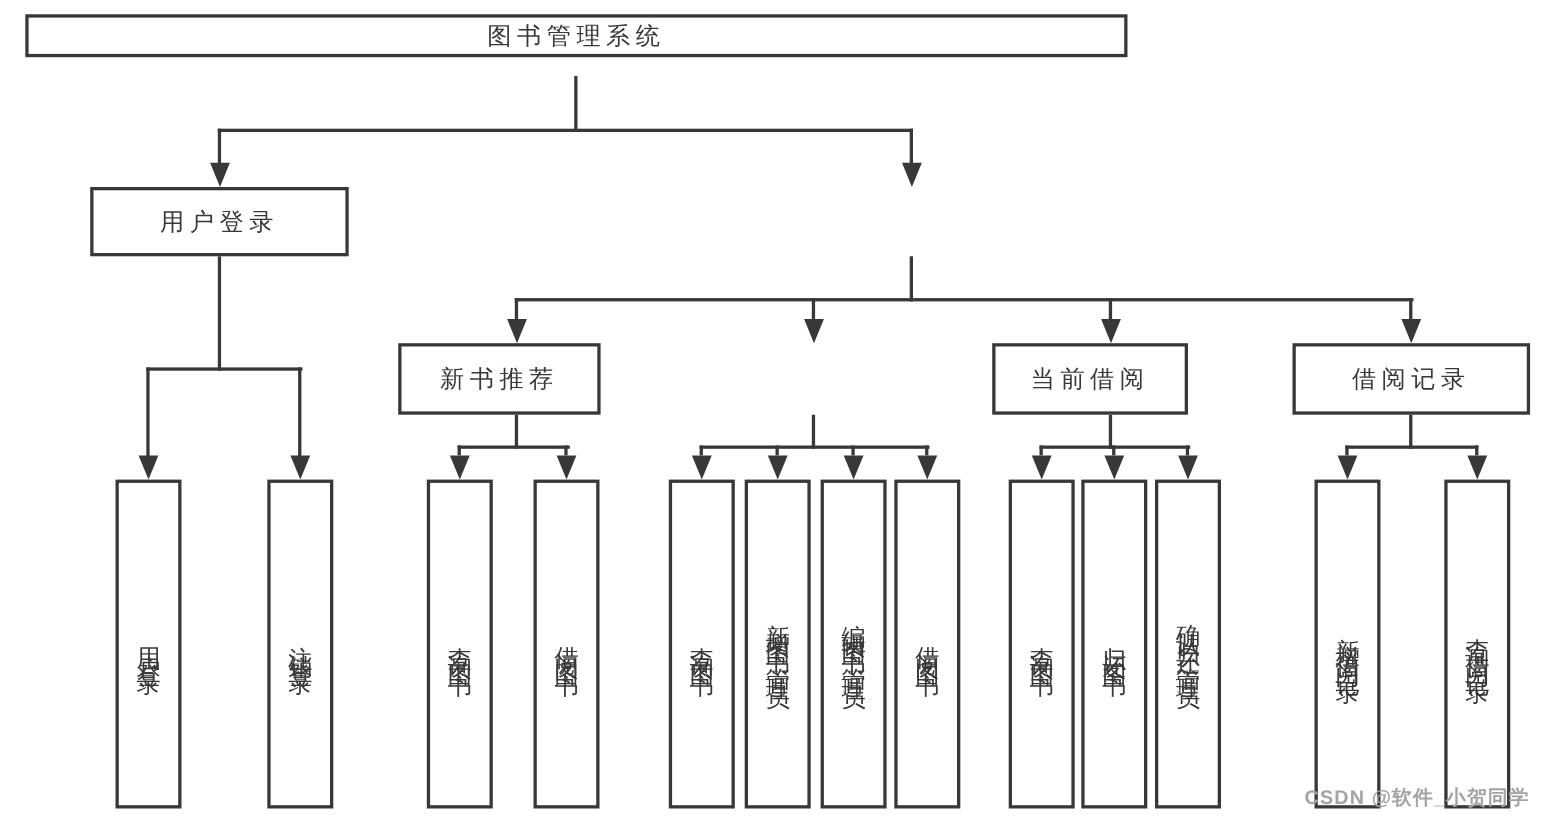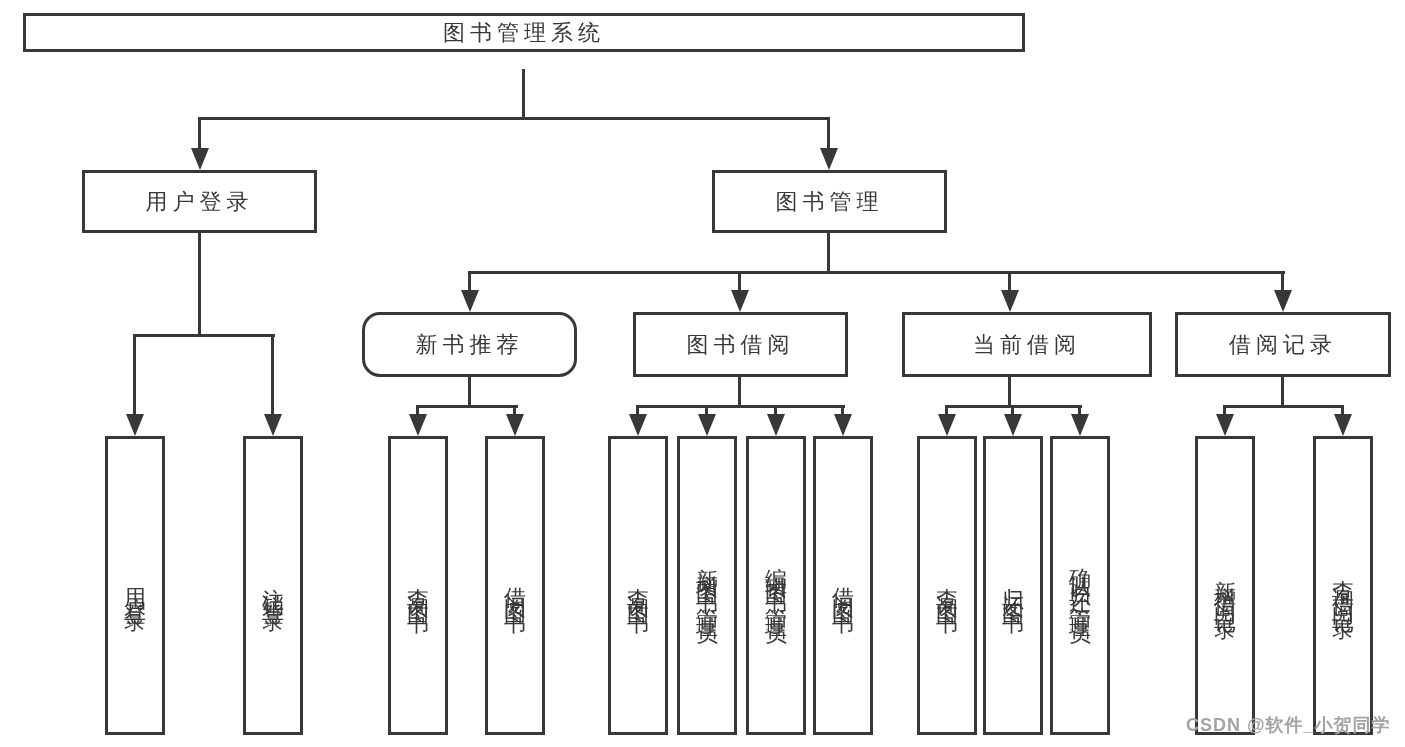--- a/index.html
+++ b/index.html
@@ -37,49 +37,43 @@
   <div class="lv" style="left:522px; top:69px; height:50px;"></div>
   <div class="lh" style="left:198px; top:117px; width:632px;"></div>
   <div class="lv" style="left:198px; top:117px; height:33px;"></div>
   <div class="ar" style="left:191px; top:148px;"></div>
   <div class="lv" style="left:827px; top:117px; height:33px;"></div>
   <div class="ar" style="left:820px; top:148px;"></div>
 
   <div class="node" style="left:82px; top:170px; width:235px; height:63px;">
     <span class="hl">用户登录</span>
   </div>
-  <div class="node" style="left:712px; top:170px; width:235px; height:63px;">
-    <span class="hl">图书管理</span>
-  </div>
 
   <div class="lv" style="left:198px; top:233px; height:104px;"></div>
   <div class="lh" style="left:133px; top:334px; width:142px;"></div>
   <div class="lv" style="left:133px; top:334px; height:82px;"></div>
   <div class="ar" style="left:126px; top:414px;"></div>
   <div class="lv" style="left:271px; top:334px; height:82px;"></div>
   <div class="ar" style="left:264px; top:414px;"></div>
 
   <div class="lv" style="left:827px; top:233px; height:41px;"></div>
   <div class="lh" style="left:468px; top:271px; width:817px;"></div>
   <div class="lv" style="left:468px;  top:271px; height:21px;"></div>
   <div class="ar" style="left:461px;  top:290px;"></div>
   <div class="lv" style="left:738px;  top:271px; height:21px;"></div>
   <div class="ar" style="left:731px;  top:290px;"></div>
   <div class="lv" style="left:1008px; top:271px; height:21px;"></div>
   <div class="ar" style="left:1001px; top:290px;"></div>
   <div class="lv" style="left:1281px; top:271px; height:21px;"></div>
   <div class="ar" style="left:1274px; top:290px;"></div>
 
-  <div class="node" style="left:362px; top:312px; width:215px; height:65px;border-radius:18px;">
+  <div class="node" style="left:362px; top:312px; width:184px; height:65px;">
     <span class="hl">新书推荐</span>
   </div>
-  <div class="node" style="left:633px; top:312px; width:215px; height:65px;">
-    <span class="hl">图书借阅</span>
-  </div>
-  <div class="node" style="left:902px; top:312px; width:250px; height:65px;">
+  <div class="node" style="left:902px; top:312px; width:178px; height:65px;">
     <span class="hl">当前借阅</span>
   </div>
   <div class="node" style="left:1175px; top:312px; width:216px; height:65px;">
     <span class="hl">借阅记录</span>
   </div>
 
   <div class="lv" style="left:468px; top:377px; height:31px;"></div>
   <div class="lh" style="left:416px; top:405px; width:102px;"></div>
   <div class="lv" style="left:416px; top:405px; height:9px;"></div>
   <div class="ar" style="left:409px; top:414px;"></div>

